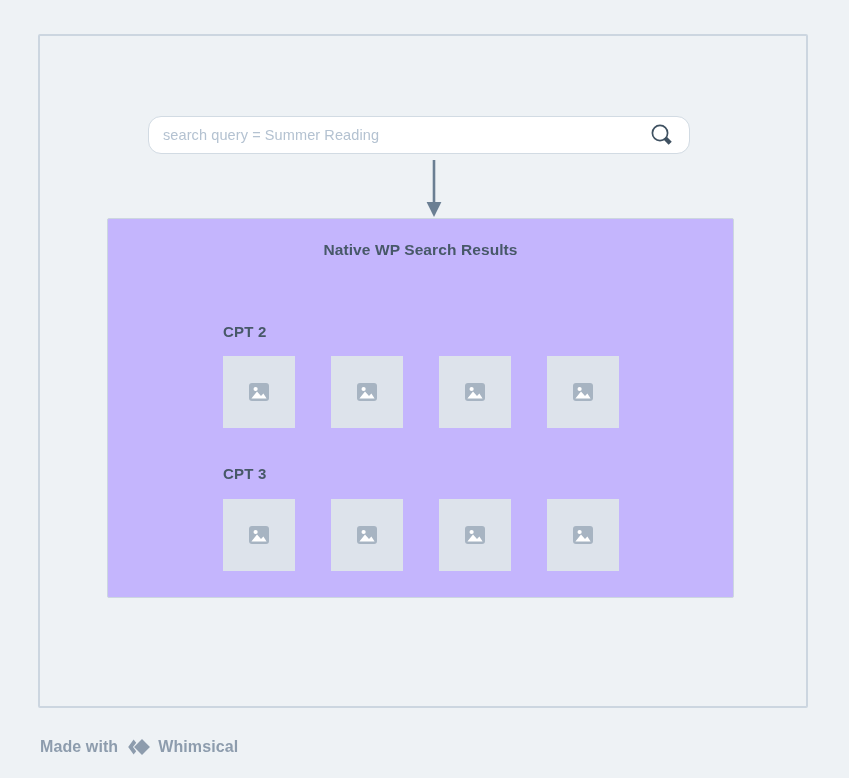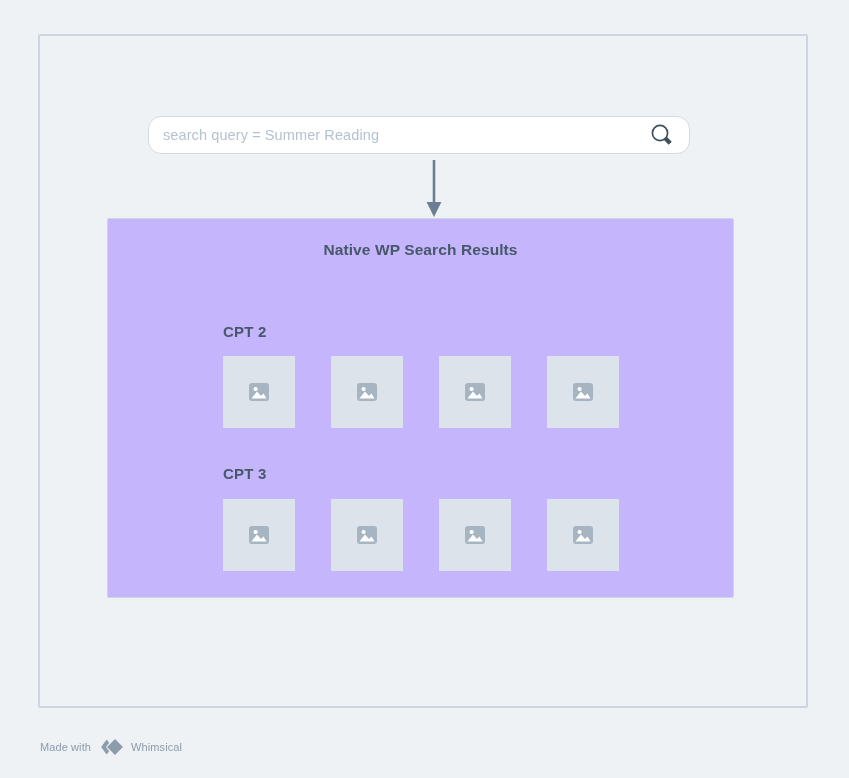--- a/index.html
+++ b/index.html
@@ -128,22 +128,22 @@
   
   #footer {
     position: absolute;
     left: 40px;
     top: 736px;
     display: flex;
     align-items: center;
     gap: 7px;
   }
   #footer .ftxt {
-    font-size: 11px;
-    font-weight: normal;
+    font-size: 16px;
+    font-weight: bold;
     color: #8d9cad;
     letter-spacing: .1px;
   }
   #whimsical-logo { display: block; }
 </style>
 </head>
 <body>
 
 <div id="outer-frame"></div>
 

